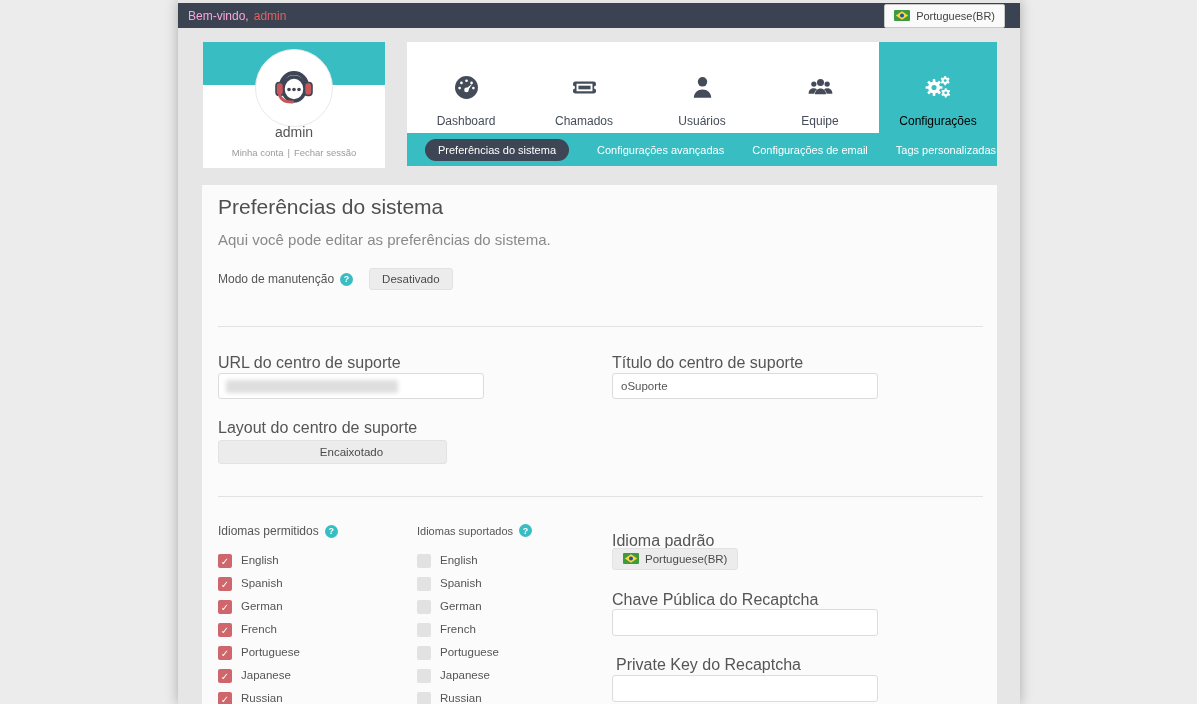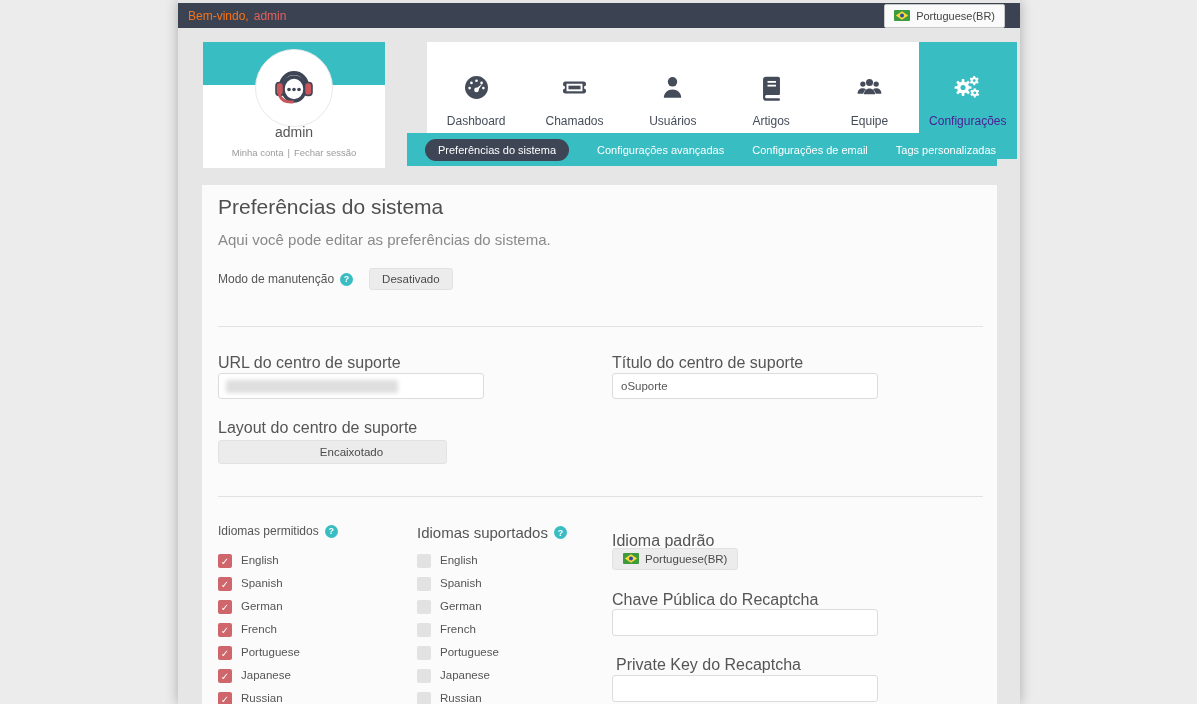--- a/index.html
+++ b/index.html
@@ -7,43 +7,43 @@
     width:1197px;height:704px;position:relative;overflow:hidden;
     background:#ececec;font-family:"Liberation Sans",sans-serif;
     -webkit-font-smoothing:antialiased;
   }
   .app{position:absolute;left:178px;top:0;width:842px;height:704px;
     background:#e6e6e6;box-shadow:0 0 12px rgba(0,0,0,.28);}
 
   
   .topbar{position:absolute;left:0;top:3px;width:100%;height:25px;background:#3b4252;
     display:flex;align-items:center;font-size:12px;}
-  .topbar .welcome{color:#f97316;margin-left:10px;}
+  .topbar .welcome{color:#f9a8d4;margin-left:10px;}
   .topbar .username{color:#e2625e;margin-left:5px;text-decoration:none;cursor:pointer;}
   .lang-select{position:absolute;right:15px;top:1px;height:22px;background:#fafafa;
     border:1px solid #c9c9c9;border-radius:2px;display:flex;align-items:center;
     padding:0 9px;gap:6px;font-size:11px;color:#444;cursor:pointer;}
 
   
   .profile-card{position:absolute;left:25px;top:42px;width:182px;height:126px;background:#fff;}
   .profile-band{height:43px;background:#38bdc2;}
   .avatar{position:absolute;left:50%;transform:translateX(-50%);top:7px;width:76px;height:76px;
     border-radius:50%;background:#fff;border:1px solid #e9e9e9;
     display:flex;align-items:center;justify-content:center;}
   .profile-name{position:absolute;top:82px;width:100%;text-align:center;font-size:14px;color:#555;}
   .profile-links{position:absolute;top:105px;width:100%;text-align:center;font-size:9.5px;color:#9b9b9b;}
   .profile-links span{cursor:pointer;}
   .profile-links .sep{margin:0 4px;cursor:default;}
 
   
-  .nav-card{position:absolute;left:229px;top:42px;width:590px;height:117px;background:#fff;display:flex;margin-left:20px;}
+  .nav-card{position:absolute;left:229px;top:42px;width:590px;height:117px;background:#fff;display:flex;}
   .nav-tab{flex:1;display:flex;flex-direction:column;align-items:center;justify-content:center;
     gap:9px;color:#454c59;font-size:12px;cursor:pointer;}
   .nav-tab svg{width:29px;height:29px;}
-  .nav-tab.active{background:#38bdc2;color:#4c1d95;}
+  .nav-tab.active{background:#38bdc2;color:#000000;}
 
   
   .subnav{position:absolute;left:229px;top:133px;width:590px;height:33px;background:#38bdc2;
     display:flex;align-items:center;gap:28px;padding-left:18px;box-sizing:border-box;
     font-size:11px;color:#fff;}
   .subnav-item{cursor:pointer;white-space:nowrap;}
   .subnav-item.active{background:#3e4554;border-radius:12px;padding:5px 13px;}
 
   
   .content{position:absolute;left:24px;top:185px;width:795px;height:519px;background:#fbfbfb;}
@@ -151,30 +151,20 @@
       <span>Chamados</span>
     </div>
     <div class="nav-tab">
       <span>
         <svg viewBox="0 0 24 24" fill="currentColor">
             <circle cx="12" cy="7.3" r="3.9"></circle>
             <path d="M4.8 20.5c0-4.1 3.3-6.9 7.2-6.9s7.2 2.8 7.2 6.9z"></path>
           </svg>
       </span>
       <span>Usuários</span>
-    </div>
-    <div class="nav-tab">
-      <span>
-        <svg viewBox="0 0 24 24">
-            <path fill="currentColor" d="M7.5 3h10A1.5 1.5 0 0 1 19 4.5v12.6c0 .6-.3 1-.9 1.2H8.2c-.9 0-1.5.5-1.5 1.3s.6 1.3 1.5 1.3h9.9c.5 0 .9.4.9 1s-.4 1.1-.9 1.1H7.6A2.6 2.6 0 0 1 5 20.4V5.6A2.6 2.6 0 0 1 7.5 3z"></path>
-          <rect x="8.7" y="6.6" width="7" height="1.5" fill="#fff"></rect>
-            <rect x="8.7" y="9.7" width="7" height="1.5" fill="#fff"></rect>
-        </svg>
-      </span>
-      <span>Artigos</span>
     </div>
     <div class="nav-tab">
       <span>
         <svg viewBox="0 0 24 24" fill="currentColor">
           <circle cx="6.5" cy="9.2" r="2.2"></circle>
             <circle cx="17.5" cy="9.2" r="2.2"></circle>
             <circle cx="12" cy="7.8" r="2.9"></circle>
           <path d="M2.2 16.6c0-2.3 1.9-4 4.3-4 1 0 1.9.3 2.6.8-1.2 1-2 2.3-2.2 3.8H2.2z"></path>
           <path d="M21.8 16.6c0-2.3-1.9-4-4.3-4-1 0-1.9.3-2.6.8 1.2 1 2 2.3 2.2 3.8h4.7z"></path>
           <path d="M7.4 17.6c0-2.7 2-4.7 4.6-4.7s4.6 2 4.6 4.7z"></path>
@@ -255,21 +245,21 @@
     <div class="flabel" style="left:16px;top:234px">Layout do centro de suporte</div>
     <button class="btn btn-layout">Encaixotado</button>
 
     <div class="divider" style="top:311px"></div>
 
     <div class="lang-head" style="left:16px;top:339px">
       <span class="field-label" style="font-size:12px">Idiomas permitidos</span>
       <span class="help"></span>
     </div>
     <div class="lang-head" style="left:215px;top:339px">
-      <span class="field-label" style="font-size:15px">Idiomas suportados</span>
+      <span class="field-label" style="font-size:11px">Idiomas suportados</span>
       <span class="help"></span>
     </div>
 
     <div class="lang-list" style="left:16px;top:369px">
       <div class="lang-row">
           <span class="cb checked"></span>
           <span class="lang-label">English</span>
         </div>
       <div class="lang-row">
           <span class="cb checked"></span>

